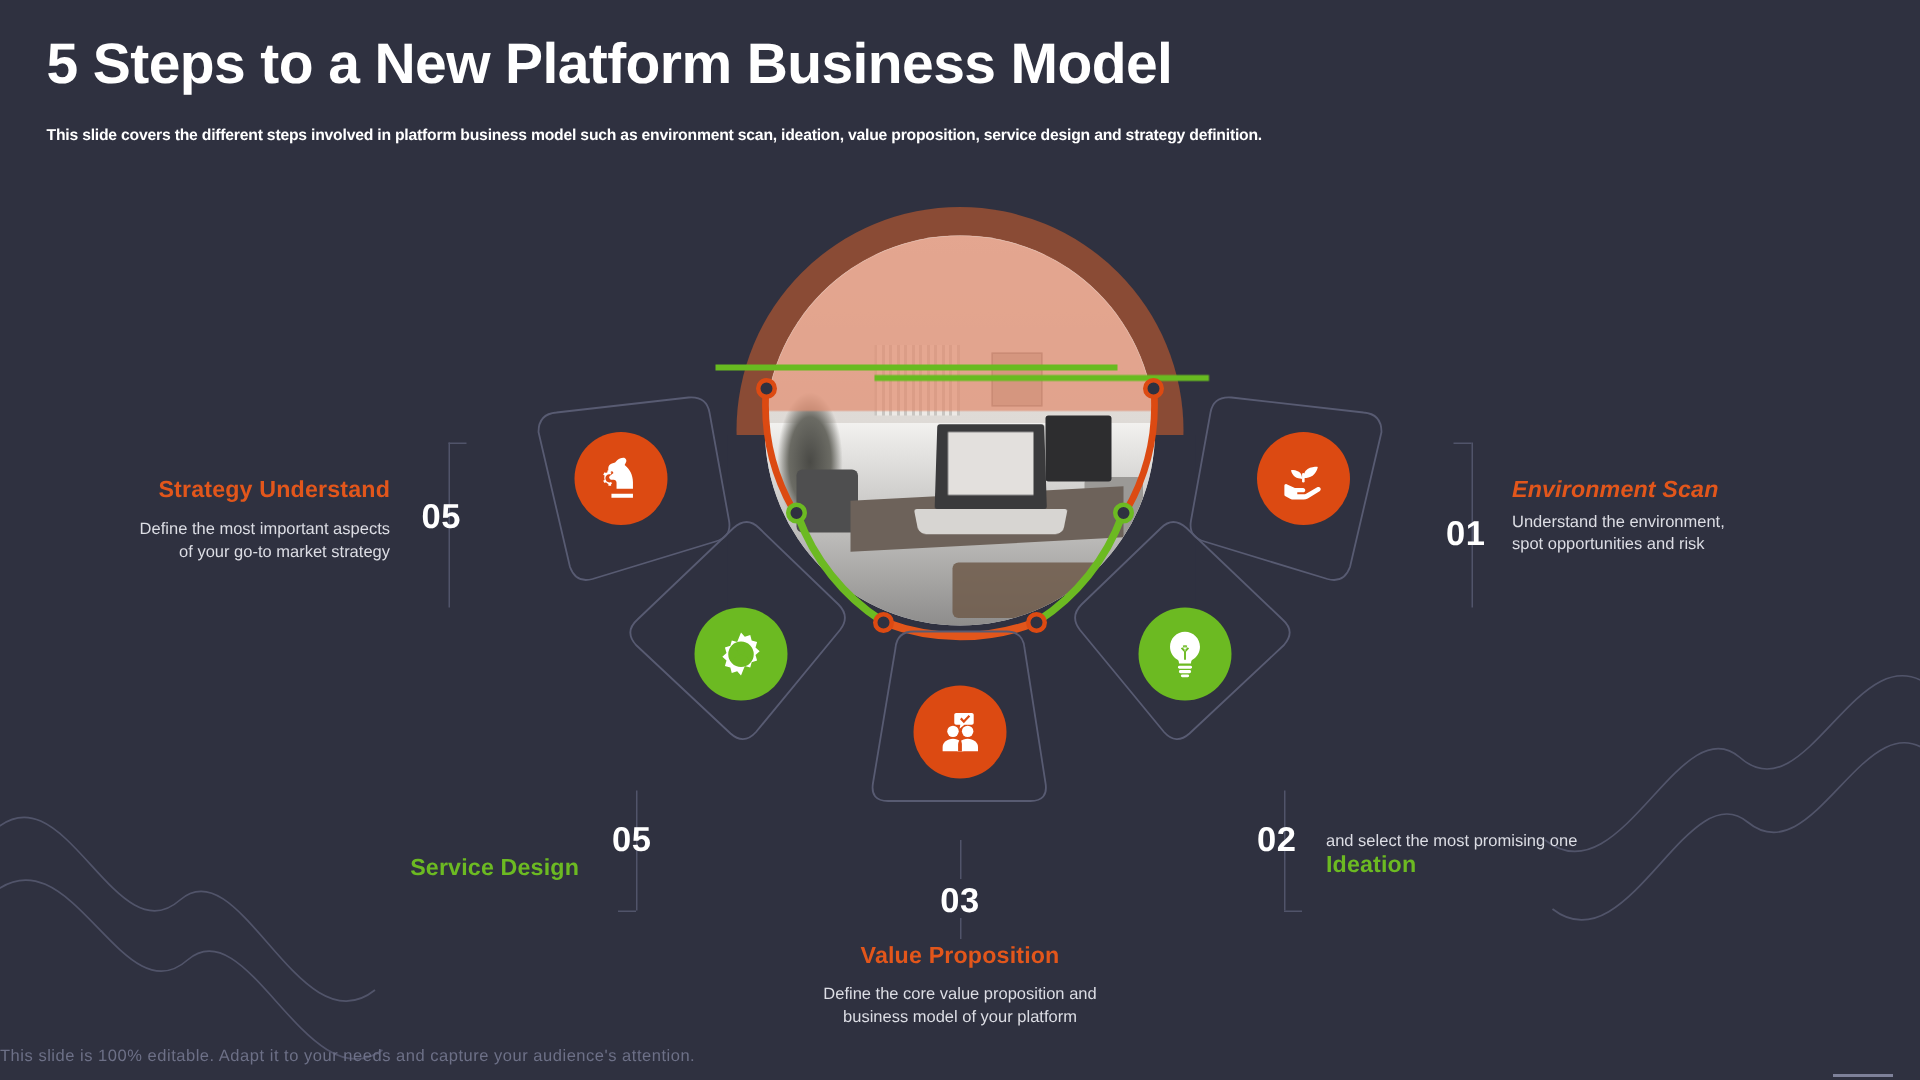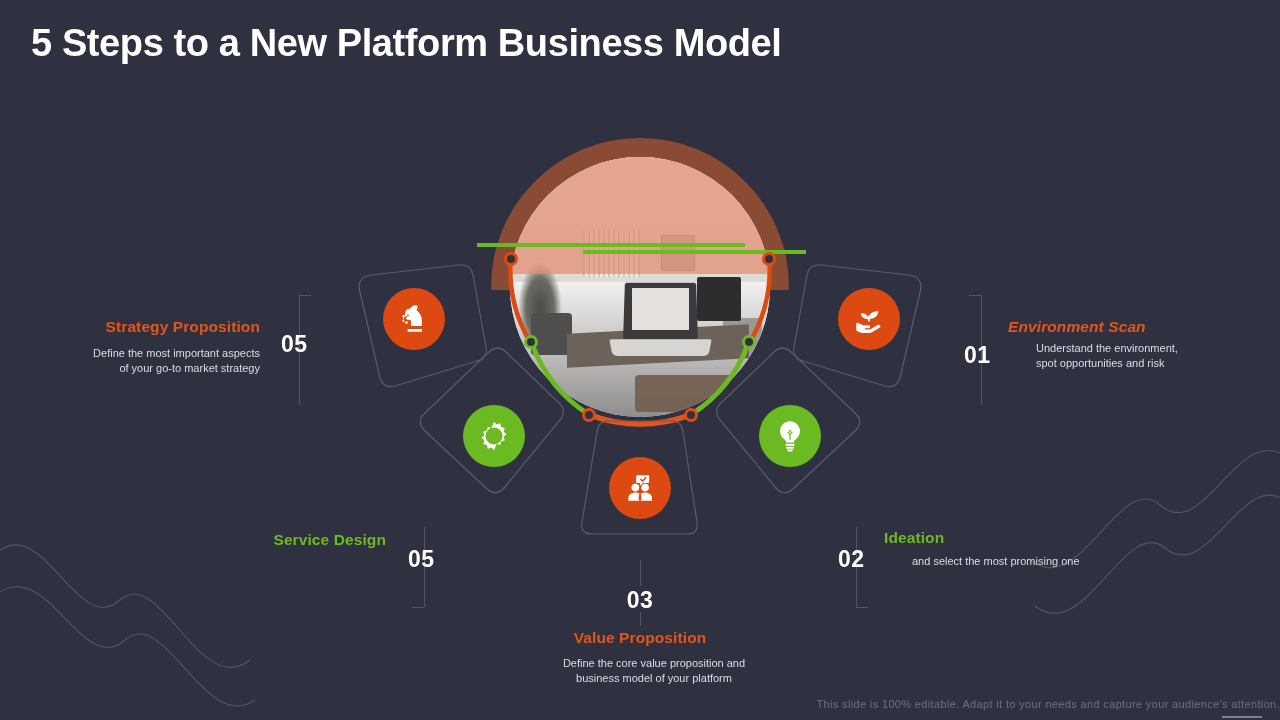--- a/index.html
+++ b/index.html
@@ -20,21 +20,21 @@
   }
   .subtitle {
     position:absolute; left:31px; top:84px;
     font-size:10.5px; font-weight:700; color:#ffffff;
     letter-spacing:-0.15px; white-space:nowrap;
   }
 
   
   .footer {
     position:absolute; left:0; right:0; top:698px;
-    text-align:right; font-size:11px; color:#6d7087;
+    text-align:left; font-size:11px; color:#6d7087;
     letter-spacing:0.35px;
   }
   .footer-rule {
     position:absolute; right:18px; top:716px; width:40px; height:2px;
     background:#7e8199;
   }
 
   
   .bg-deco { position:absolute; inset:0; pointer-events:none; }
 
@@ -129,23 +129,23 @@
   .badge.green  { background:#6cba22; }
   .badge svg { width:34px; height:34px; fill:#ffffff; }
 
   
   .step-num {
     position:absolute; font-size:23px; font-weight:700; color:#ffffff;
     letter-spacing:0.4px;
   }
   .step-head { position:absolute; font-size:15.5px; font-weight:700; letter-spacing:0.1px; }
   .step-head.orange { color:#e2561b; }
-  .step-head.green  { color:#6cba22; }
+  .step-head.green  { color:#6cba22;margin-top:39px; }
   .step-body {
-    position:absolute; font-size:11px; color:#dcdde4; line-height:1.35;padding-left:28px;
+    position:absolute; font-size:11px; color:#dcdde4; line-height:1.35;
   }
   .ta-r { text-align:right; }
   .ta-l { text-align:left; }
   .ta-c { text-align:center; }
 
   .conn { position:absolute; background:#51546a; }
   .conn-v { width:1px; }
   .conn-h { height:1px; }
 </style>
 </head>
@@ -156,20 +156,21 @@
   <svg class="bg-deco" width="1280" height="720" viewBox="0 0 1280 720">
     <g fill="none" stroke="#585b72" stroke-width="1.1" opacity="0.85">
       <path d="M-10 560 C 40 500, 75 640, 120 600 C 160 565, 200 700, 250 660"></path>
       <path d="M-10 600 C 45 545, 80 680, 125 640 C 165 605, 205 735, 255 700"></path>
       <path d="M1290 460 C 1240 415, 1205 545, 1160 505 C 1120 470, 1080 600, 1030 560"></path>
       <path d="M1290 505 C 1245 460, 1210 585, 1165 548 C 1125 515, 1085 645, 1035 606"></path>
     </g>
   </svg>
 
   <div class="title">5 Steps to a New Platform Business Model</div>
+  <div class="subtitle">This slide covers the different steps involved in platform business model such as environment scan, ideation, value proposition, service design and strategy definition.</div>
 
   <div class="hub">
 
     <div style="position:absolute;left:491px;top:138px;width:298px;height:298px;border-radius:50%;background:#8a4b35;"></div>
     <div style="position:absolute;left:485px;top:290px;width:312px;height:160px;background:#2f3140;"></div>
 
     <div class="photo-circle">
       <div class="photo-inner">
         <div class="ph-wall"></div>
         <div class="ph-blinds"></div>
@@ -271,21 +272,21 @@
         <circle cx="20.8" cy="15.6" r="3.6"></circle>
         <path d="M20.8 20.2c-3.6 0-6.5 2.3-6.5 5.2V28h13V25.4c0-2.9-2.9-5.2-6.5-5.2z"></path>
         <path d="M16.2 20.6c-.9.9-1.4 2.1-1.4 3.4V28h2.4V24c0-1.3-.4-2.5-1-3.4z" fill="#dc4a12"></path>
       </svg>
     </div>
   </div>
 
   <div class="conn conn-v" style="left:299px;top:295px;height:110px;"></div>
   <div class="conn conn-h" style="left:299px;top:295px;width:12px;"></div>
   <div class="step-num" style="left:281px;top:331px;width:34px;">05</div>
-  <div class="step-head orange ta-r" style="left:0px;top:318px;width:260px;">Strategy Proposition</div>
+  <div class="step-head orange ta-r" style="left:0px;top:318px;width:260px;">Strategy Understand</div>
   <div class="step-body ta-r" style="left:0px;top:346px;width:260px;">
     <div>Define the most important aspects</div>
     <div>of your go-to market strategy</div>
   </div>
 
   <div class="conn conn-v" style="left:981px;top:295px;height:110px;"></div>
   <div class="conn conn-h" style="left:969px;top:295px;width:12px;"></div>
   <div class="step-num" style="left:964px;top:342px;width:34px;">01</div>
   <div class="step-head orange ta-l" style="left:1008px;top:318px;width:270px;font-style:italic;">Environment Scan</div>
   <div class="step-body ta-l" style="left:1008px;top:341px;width:270px;">

